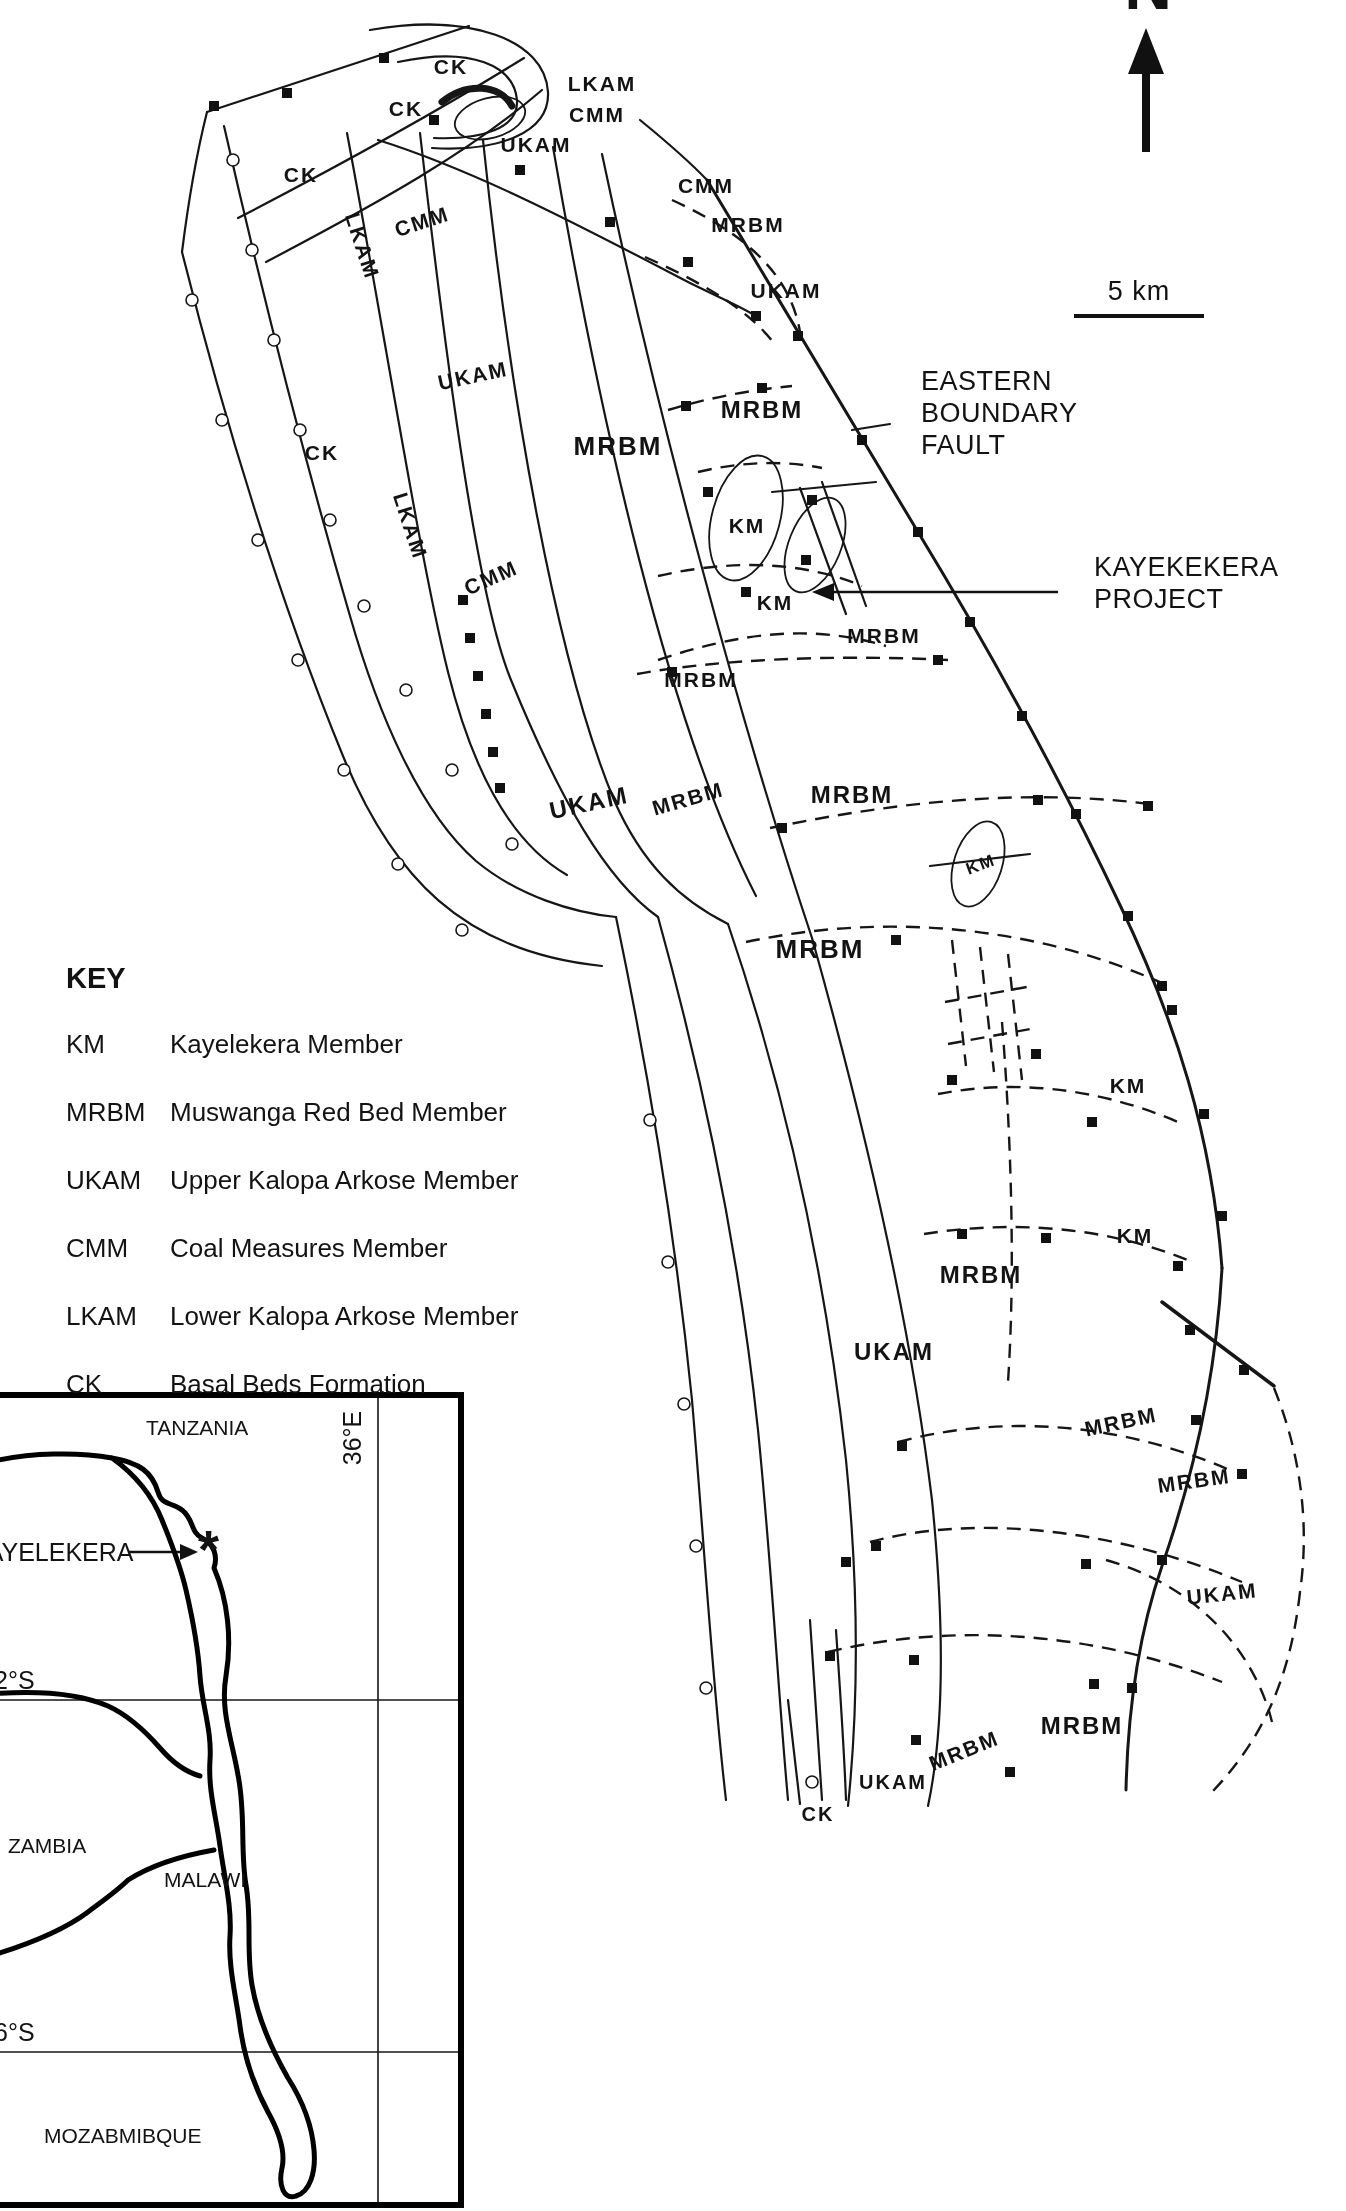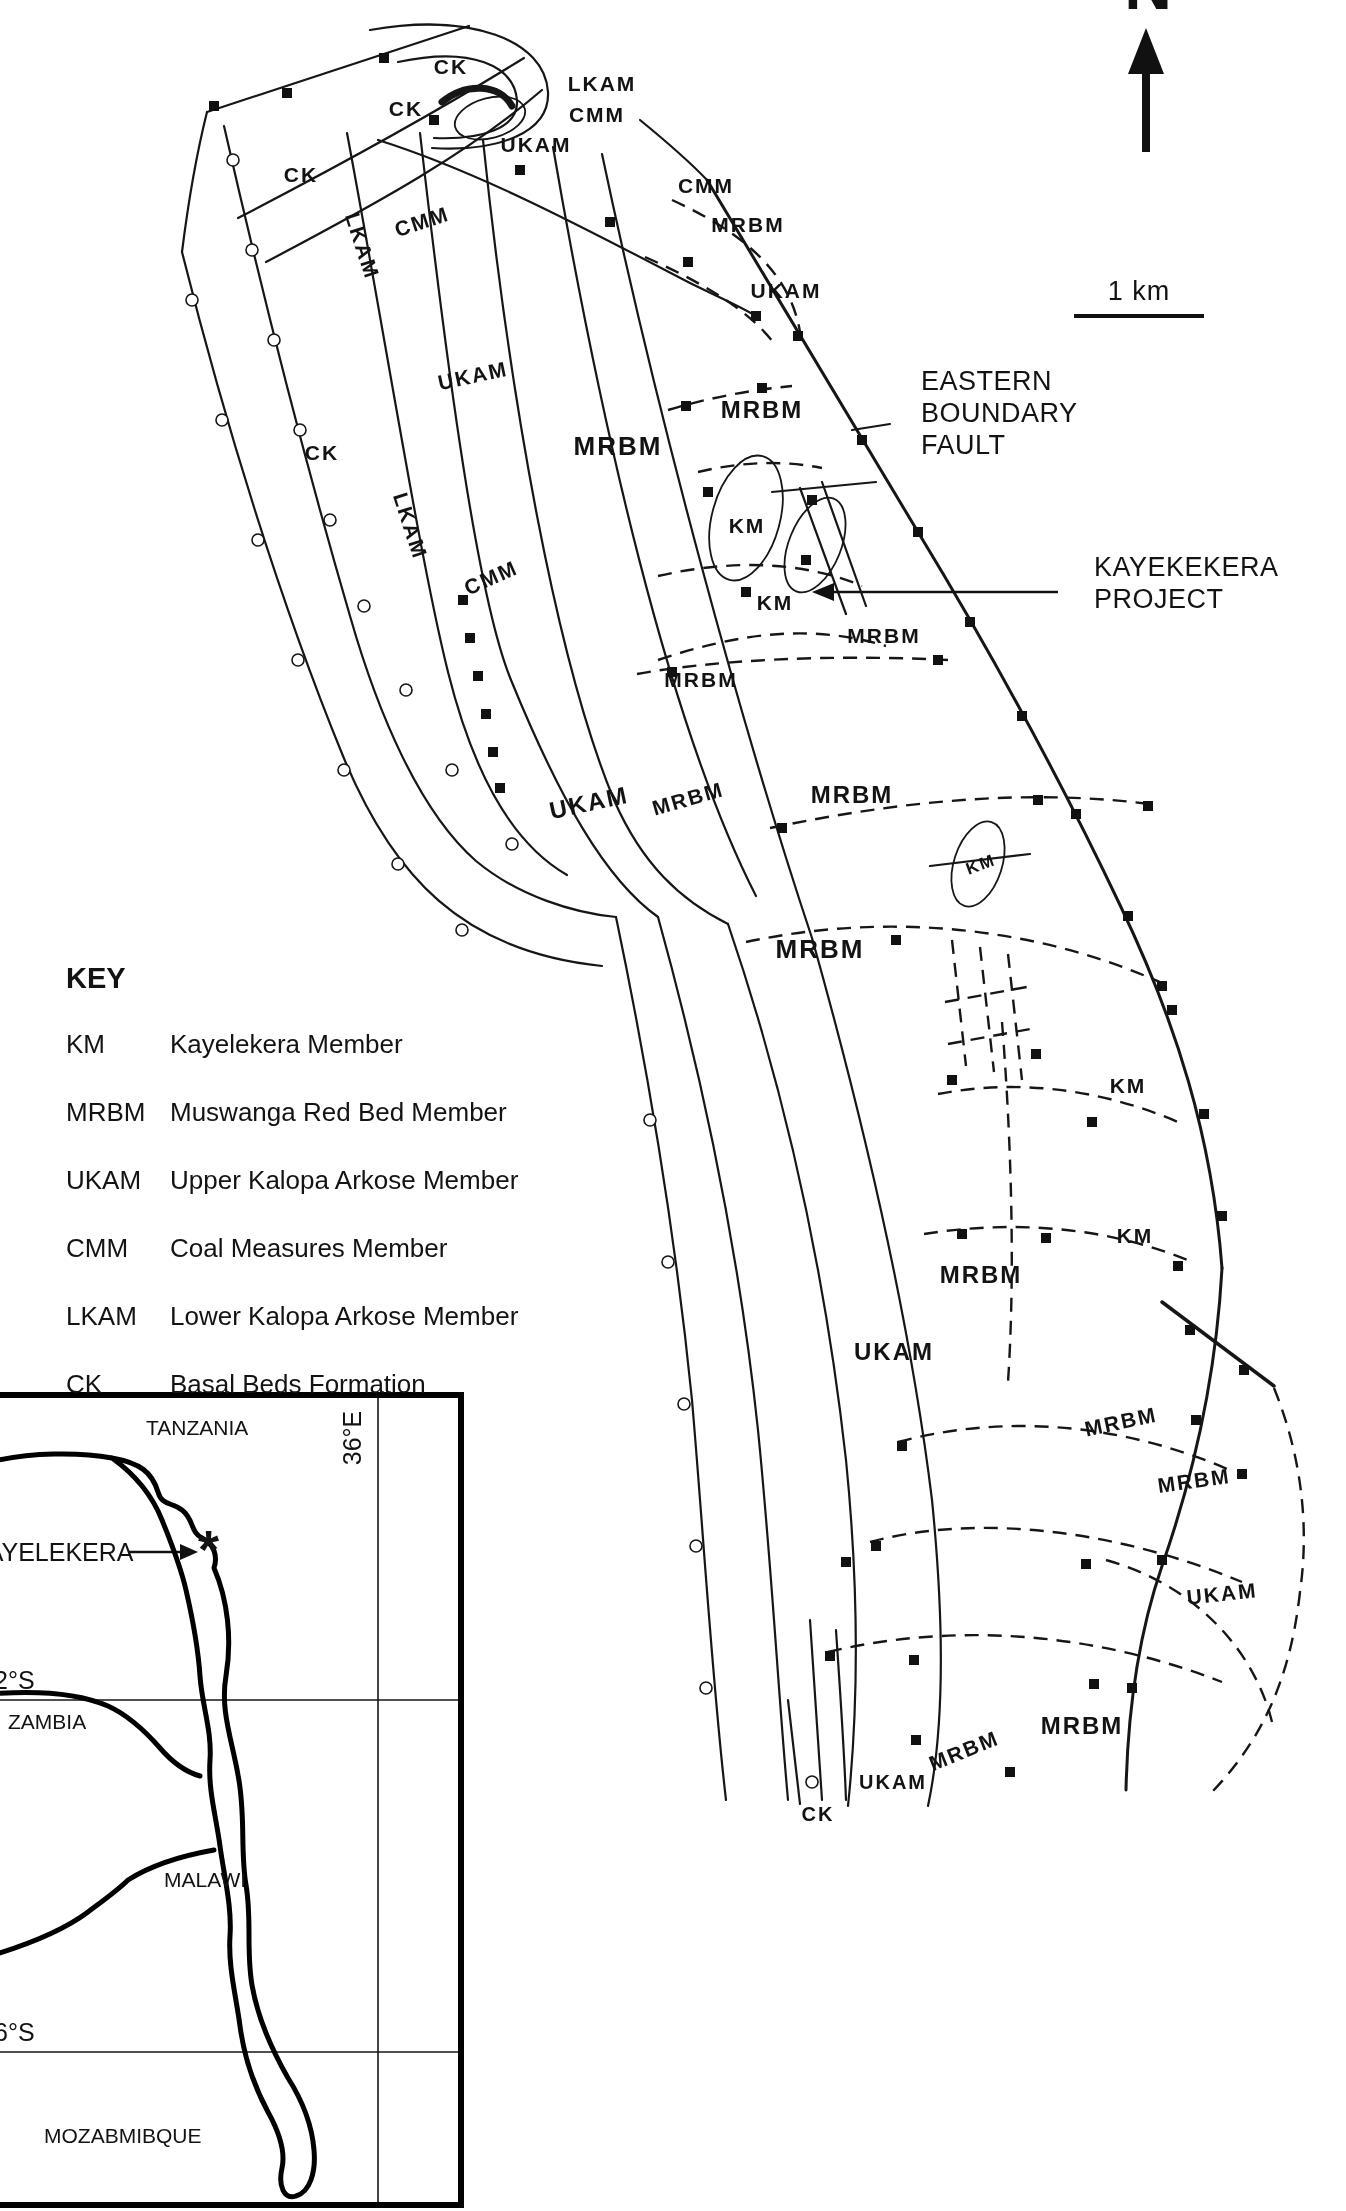--- a/index.html
+++ b/index.html
@@ -194,21 +194,21 @@
       <div class="map-label" style="left: 1222px; top: 1594px; transform: translate(-50%, -50%) rotate(-6deg);">UKAM</div>
       <div class="map-label" style="left: 1082px; top: 1726px; font-size: 24px; transform: translate(-50%, -50%) rotate(0deg);">MRBM</div>
       <div class="map-label" style="left: 964px; top: 1751px; transform: translate(-50%, -50%) rotate(-22deg);">MRBM</div>
       <div class="map-label" style="left: 893px; top: 1782px; font-size: 20px; transform: translate(-50%, -50%) rotate(0deg);">UKAM</div>
       <div class="map-label" style="left: 818px; top: 1814px; font-size: 20px; transform: translate(-50%, -50%) rotate(0deg);">CK</div>
     </div>
 
   <div id="north-n">N</div>
 
   <div id="scalebar">
-    <div class="lbl">1 km</div>
+    <div class="lbl">5 km</div>
     <div class="bar"></div>
   </div>
 
   <div class="anno" style="left:893px;top:366px;">EASTERN
 BOUNDARY
 FAULT</div>
   <div class="anno" style="left:1066px;top:552px;">KAYEKEKERA
 PROJECT</div>
 
   <div id="key">
@@ -240,18 +240,18 @@
         </div>
       </div>
   </div>
 
   <div id="inset-box"></div>
   <div class="inset-label" style="left:146px;top:1416px;">TANZANIA</div>
   <div class="inset-label" id="lbl-meridian" style="left:352px;top:1438px;">36°E</div>
   <div class="inset-label" id="lbl-kayelekera" style="left:-30px;top:1538px;">KAYELEKERA</div>
   <div class="inset-label" id="lbl-asterisk" style="left:198px;top:1528px;">*</div>
   <div class="inset-label lat-label" style="left:-6px;top:1666px;">2°S</div>
-  <div class="inset-label" style="left:8px;top:1710px;">ZAMBIA</div>
+  <div class="inset-label" style="left:8px;top:1834px;">ZAMBIA</div>
   <div class="inset-label" style="left:164px;top:1868px;">MALAWI</div>
   <div class="inset-label lat-label" style="left:-6px;top:2018px;">6°S</div>
   <div class="inset-label" style="left:44px;top:2124px;">MOZABMIBQUE</div>
 
 </div>
 
 </body></html>

